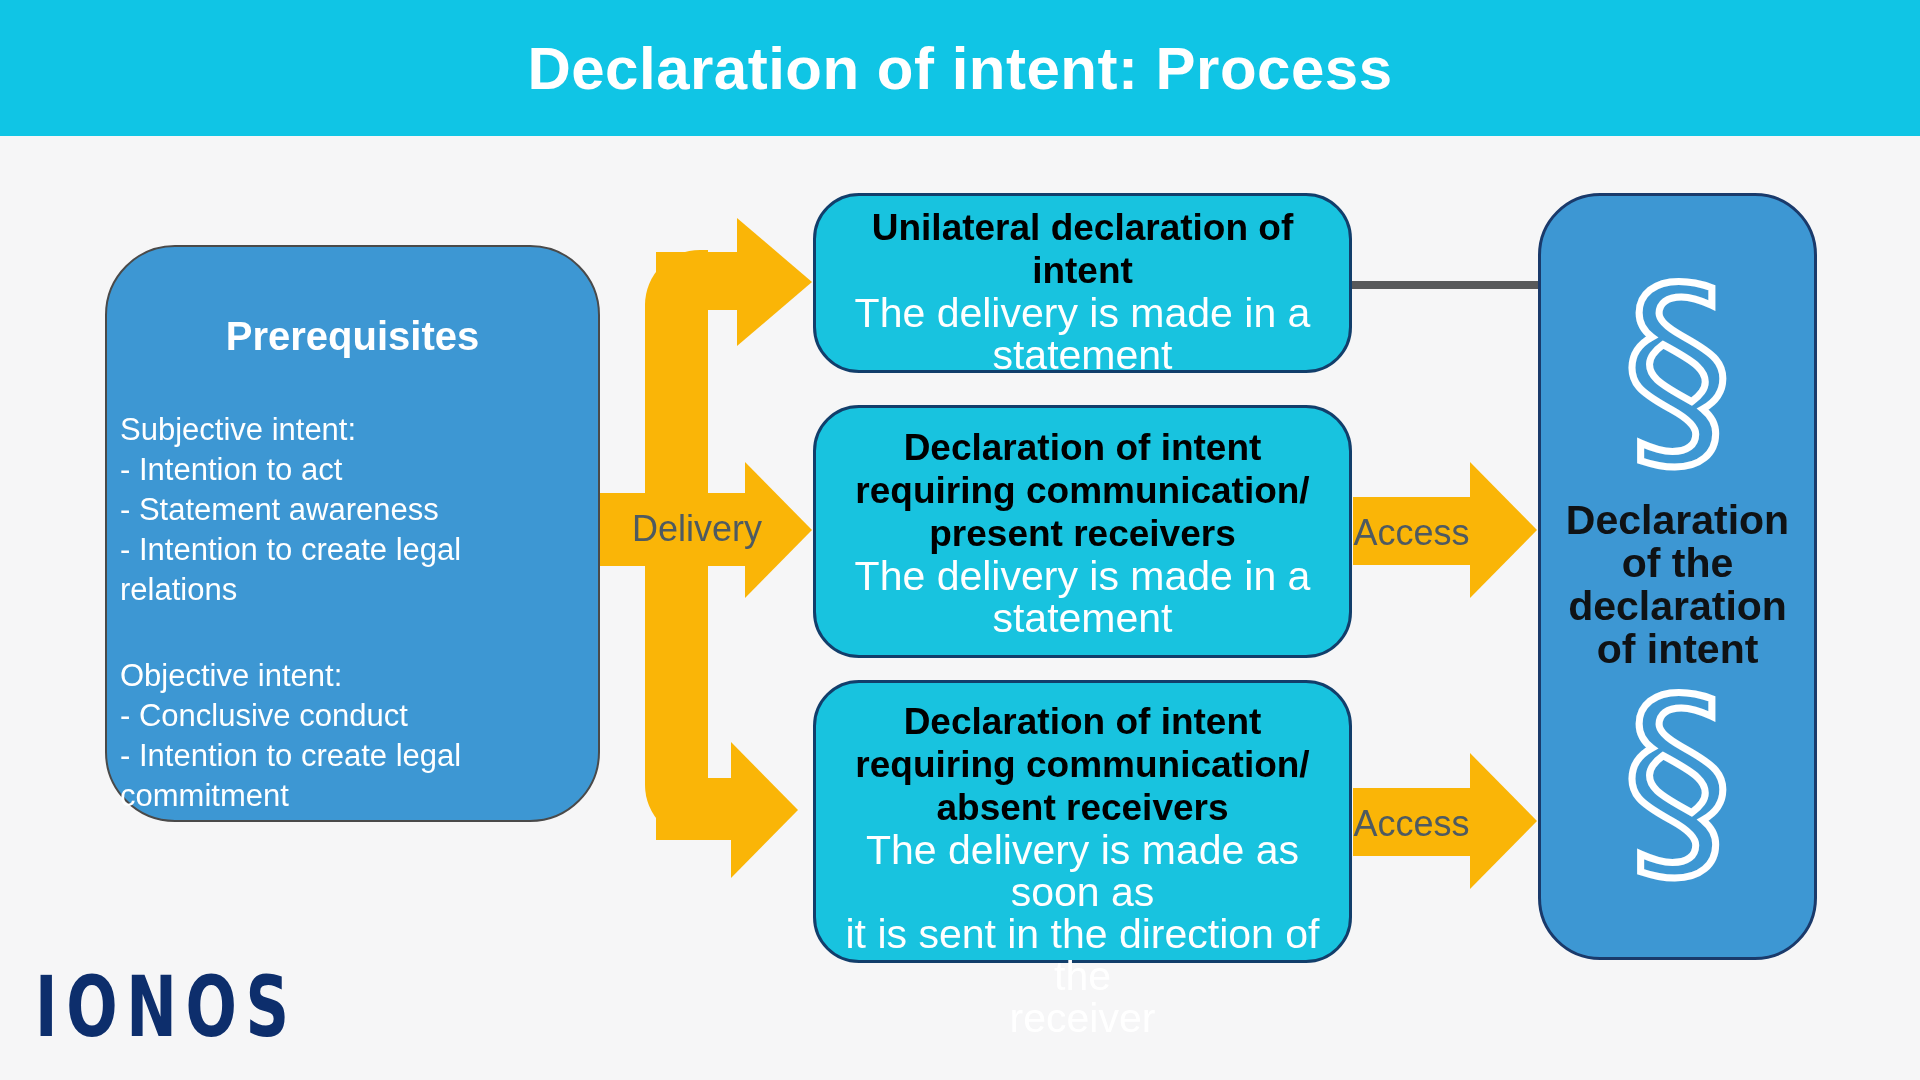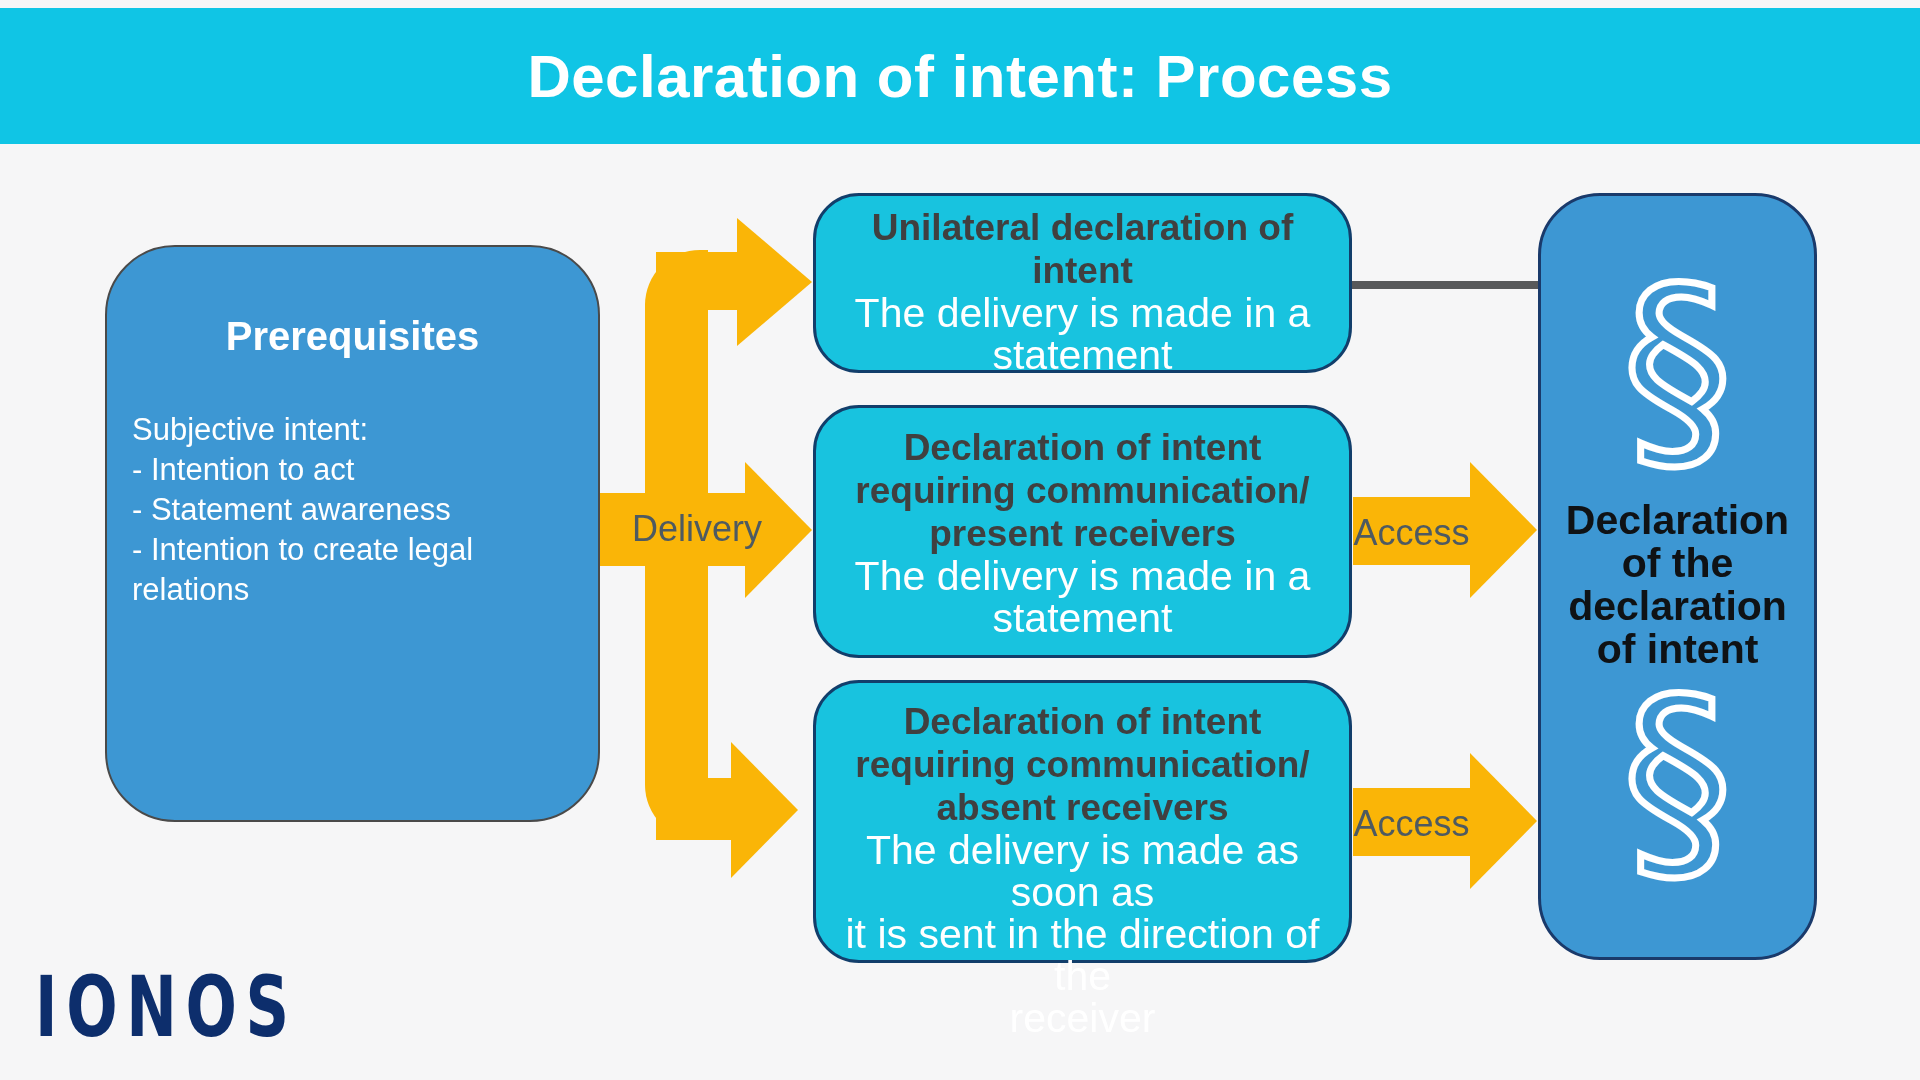--- a/index.html
+++ b/index.html
@@ -3,35 +3,35 @@
 <meta charset="utf-8">
 <style>
   html,body { margin:0; padding:0; background:#F6F6F7; }
   #canvas {
     position:relative; width:1920px; height:1080px; overflow:hidden;
     background:#F6F6F7; font-family:"Liberation Sans", sans-serif;
   }
 
   
   .banner {
-    position:absolute; top:8px; left:0; width:100%; height:136px;
+    position:absolute; top:0; left:0; width:100%; height:136px;
     background:#10C5E5; display:flex; align-items:center; justify-content:center;
   }
   .banner .title {
     color:#ffffff; font-size:60px; font-weight:700; letter-spacing:0.5px;
   }
 
   
   .prereq {
     position:absolute; left:105px; top:245px; width:495px; height:577px;
     background:#3D97D3; border:2px solid #4A4A4A; border-radius:70px;
     box-sizing:border-box; color:#ffffff;
   }
   .prereq .heading { margin-top:66px; text-align:center; font-size:40px; font-weight:700; line-height:46px; }
-  .prereq .para { white-space:pre-line; font-size:31px; line-height:40px; padding-left:25px; padding-right:26px; }
+  .prereq .para { white-space:pre-line; font-size:31px; line-height:40px; padding-left:13px; padding-right:26px; }
   .prereq .para.subjective { margin-top:51px; }
   .prereq .para.objective  { margin-top:46px; }
 
   
   .y { position:absolute; background:#FAB507; }
   #trunk        { left:645px; top:250px; width:63px;  height:590px; border-radius:55px 0 0 55px; }
   #branch-top   { left:656px; top:252px; width:82px;  height:58px; }
   #band-mid     { left:600px; top:493px; width:146px; height:73px; }
   #branch-bot   { left:656px; top:778px; width:76px;  height:62px; }
   #access-shaft-1 { left:1353px; top:497px; width:117px; height:68px; }
@@ -48,21 +48,21 @@
   #delivery-label { left:612px;  top:510px; width:150px;text-align:right; }
   #access-label-1 { left:1353px; top:514px; width:117px; }
   #access-label-2 { left:1353px; top:805px; width:117px; }
 
   
   .process-box {
     position:absolute; left:813px; width:539px;
     background:#18C3DF; border:3px solid #123E6B; border-radius:46px;
     box-sizing:border-box; text-align:center;
   }
-  .process-box .bh { font-weight:700; font-size:37px; line-height:43px; color:#404040; white-space:pre-line; }
+  .process-box .bh { font-weight:700; font-size:37px; line-height:43px; color:#000000; white-space:pre-line; }
   .process-box .bb { font-size:41px; line-height:42px; color:#ffffff; white-space:pre-line; }
   #pbox1 { top:193px; height:180px; padding-top:10px; }
   #pbox2 { top:405px; height:253px; padding-top:18px; }
   #pbox3 { top:680px; height:283px; padding-top:17px; }
 
   
   #connector { position:absolute; left:1352px; top:281px; width:186px; height:8px; background:#58595B; }
 
   
   #completion {
@@ -100,20 +100,23 @@
   <div class="banner">
     <div class="title">Declaration of intent: Process</div>
   </div>
 
   <div class="prereq">
     <div class="heading">Prerequisites</div>
     <div class="para subjective">Subjective intent:
 - Intention to act
 - Statement awareness
 - Intention to create legal relations</div>
+    <div class="para objective">Objective intent:
+- Conclusive conduct
+- Intention to create legal commitment</div>
   </div>
 
   <div class="y" id="trunk"></div>
   <div class="y" id="branch-top"></div>
   <div class="y" id="band-mid"></div>
   <div class="y" id="branch-bot"></div>
   <div class="tri" id="head-top"></div>
   <div class="tri" id="head-mid"></div>
   <div class="tri" id="head-bot"></div>
   <div class="flow-label" id="delivery-label">Delivery</div>

